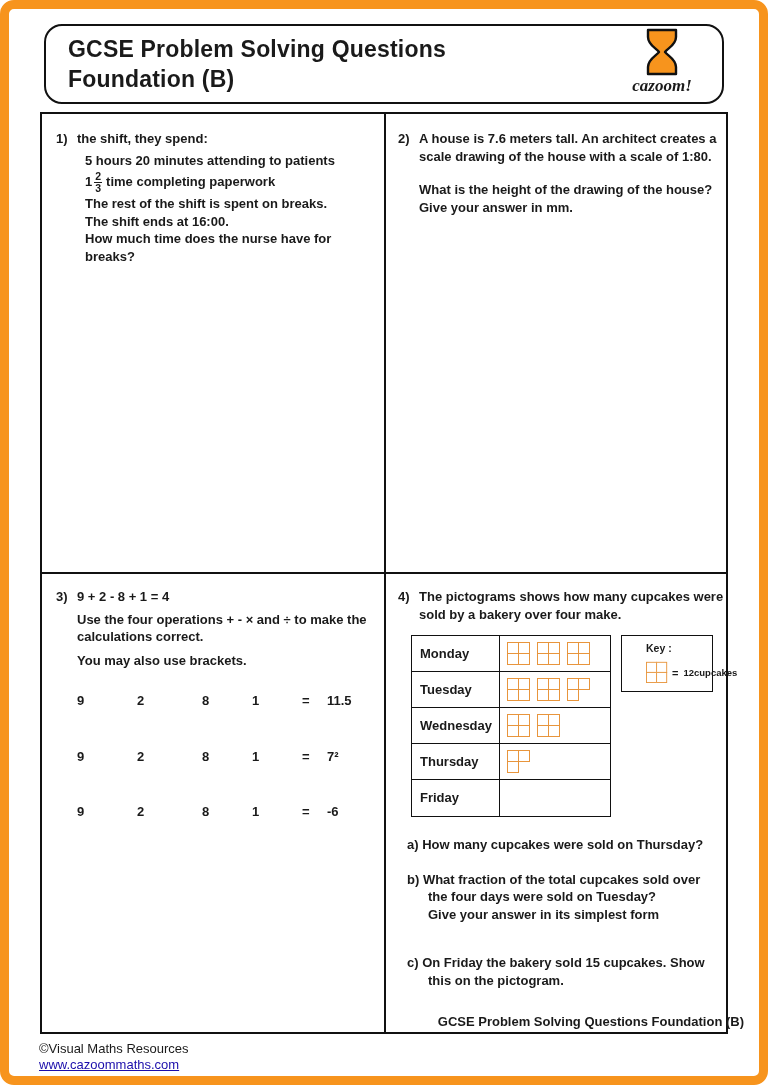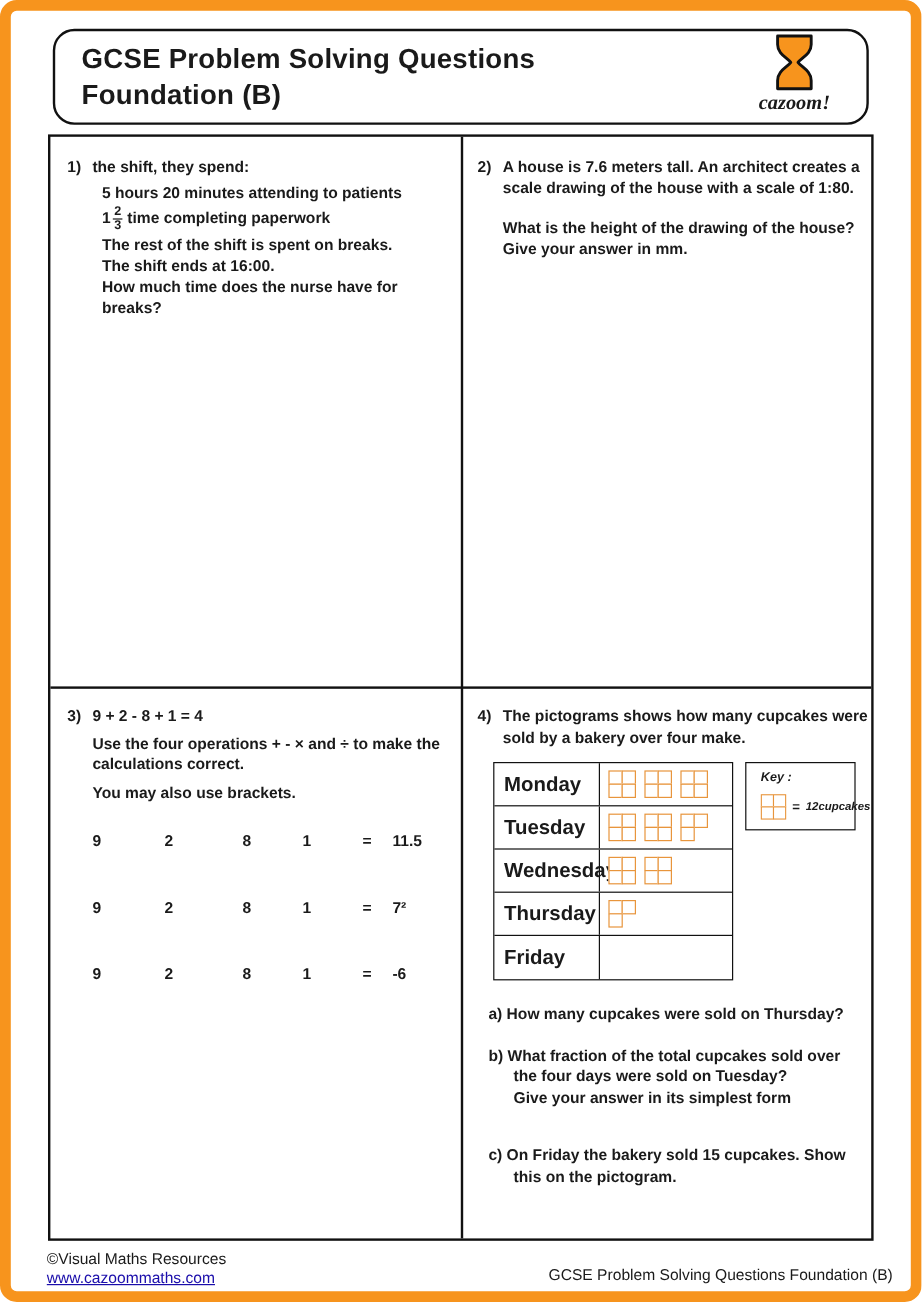--- a/index.html
+++ b/index.html
@@ -75,48 +75,48 @@
   .q3-row .c3 { width:50px; } .q3-row .c4 { width:50px; }
   .q3-row .ceq { width:25px; }
 
   
   .picto-wrap { display:flex; align-items:flex-start; gap:10px; margin:12px 0 0 13px; }
   .picto-table { border:1.5px solid #111; width:200px; background:#fff; }
   .picto-row { display:flex; border-bottom:1.5px solid #111; height:36px; }
   .picto-row:last-child { border-bottom:none; }
   .picto-day {
     width:88px; flex:none; border-right:1.5px solid #111;
-    display:flex; align-items:center; padding-left:8px; font-size:17px; font-weight:bold;
+    display:flex; align-items:center; padding-left:8px; font-size:13px; font-weight:bold;
   }
   .picto-cell { flex:1; display:flex; align-items:center; gap:7px; padding-left:7px; }
   .cicon { position:relative; width:23px; height:23px; flex:none; display:inline-block; }
   .pane {
     position:absolute; width:12px; height:12px;
     border:1.6px solid var(--picto,#E8953C); background:#fff;
   }
   .pane.tl { left:0; top:0; }   .pane.tr { left:11px; top:0; }
   .pane.bl { left:0; top:11px; } .pane.br { left:11px; top:11px; }
 
-  .key-box { border:1.5px solid #111; width:92px; padding:4px 6px 5px 12px;font-style:italic; }
+  .key-box { border:1.5px solid #111; width:92px; padding:4px 6px 5px 24px; }
   .key-label { font-size:10.5px; }
   .key-row { display:flex; align-items:center; gap:5px; margin-top:3px; }
   .key-row .cicon { width:21px; height:21px; transform:scale(.92); transform-origin:left center; }
   .key-eq { font-size:11px; }
   .key-val { display:flex; font-size:9.5px; line-height:10.5px; text-align:center; }
 
   .parts { margin-left:9px; }
   .part-a { margin-top:19px; }
   .part-b { margin-top:17px; }
   .part-c { margin-top:31px; }
   .indent { padding-left:21px; }
 
   
   .footer-left { position:absolute; left:39px; top:1041px; font-size:13px; line-height:16px; }
   .footer-left a { color:var(--link,#1a0dab); text-decoration:underline; display:inline-block; }
-  .footer-right { position:absolute; right:24px; top:1055px; font-size:13px; }
+  .footer-right { position:absolute; right:24px; top:1014px; font-size:13px;font-weight:bold; }
 </style>
 </head>
 <body>
 
 <div class="frame"></div>
 
 <div class="header-box">
   <div class="title">
     <div>GCSE Problem Solving Questions</div>
     <div>Foundation (B)</div>

